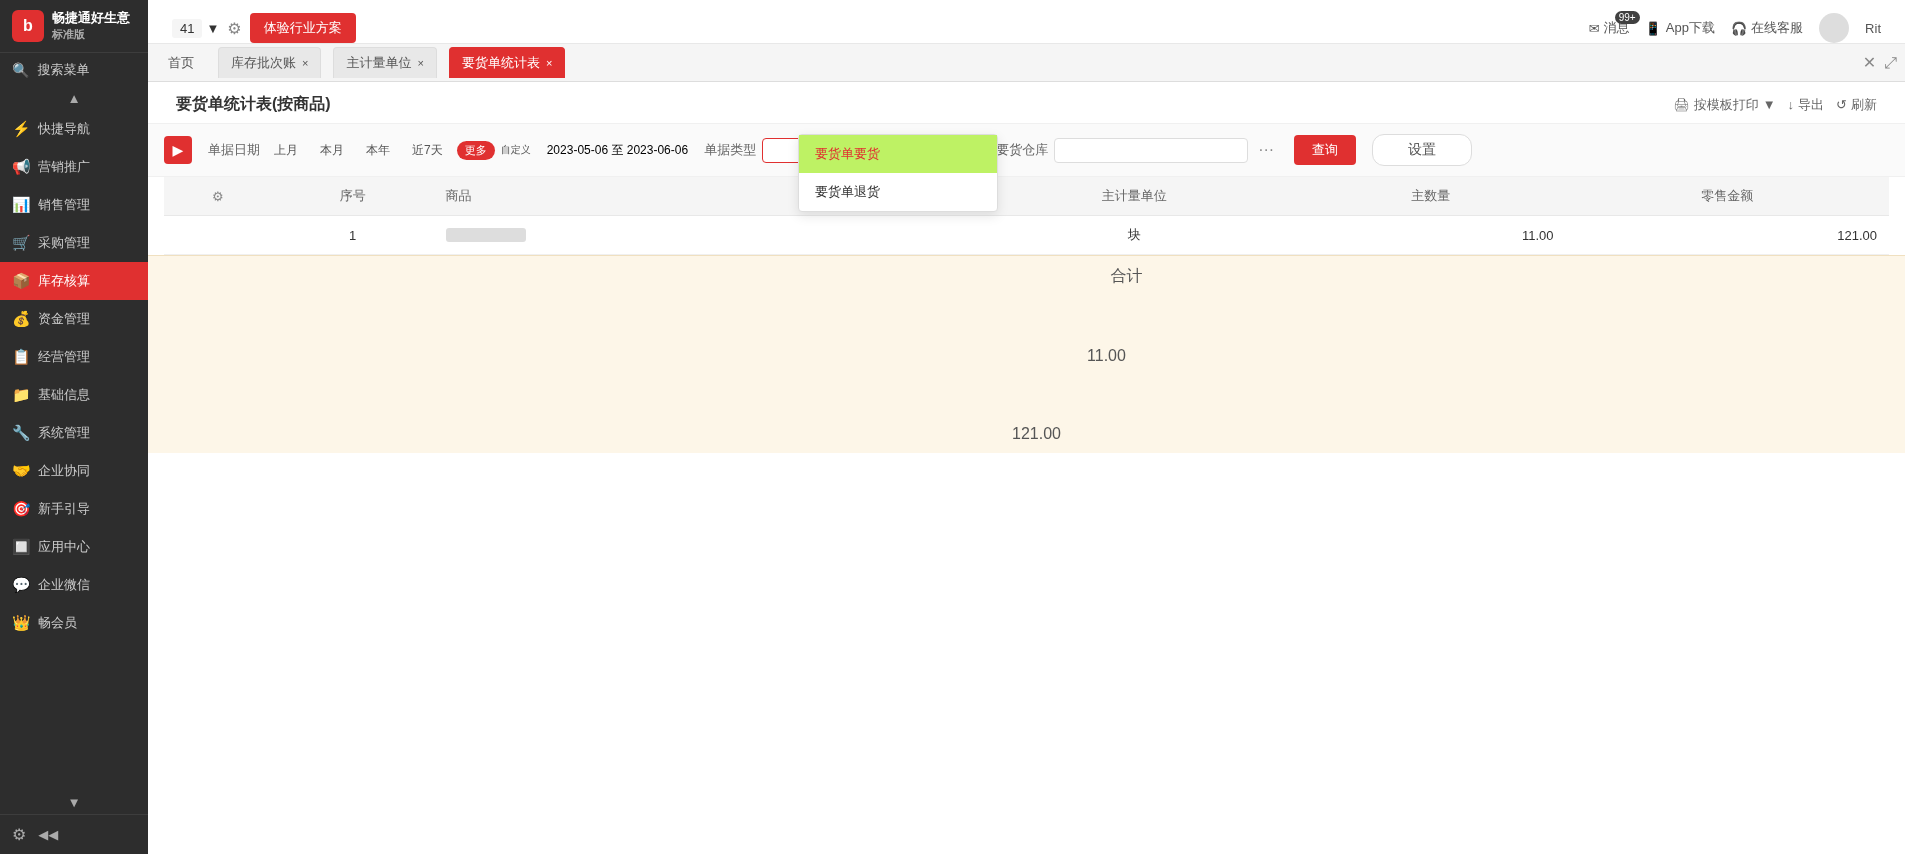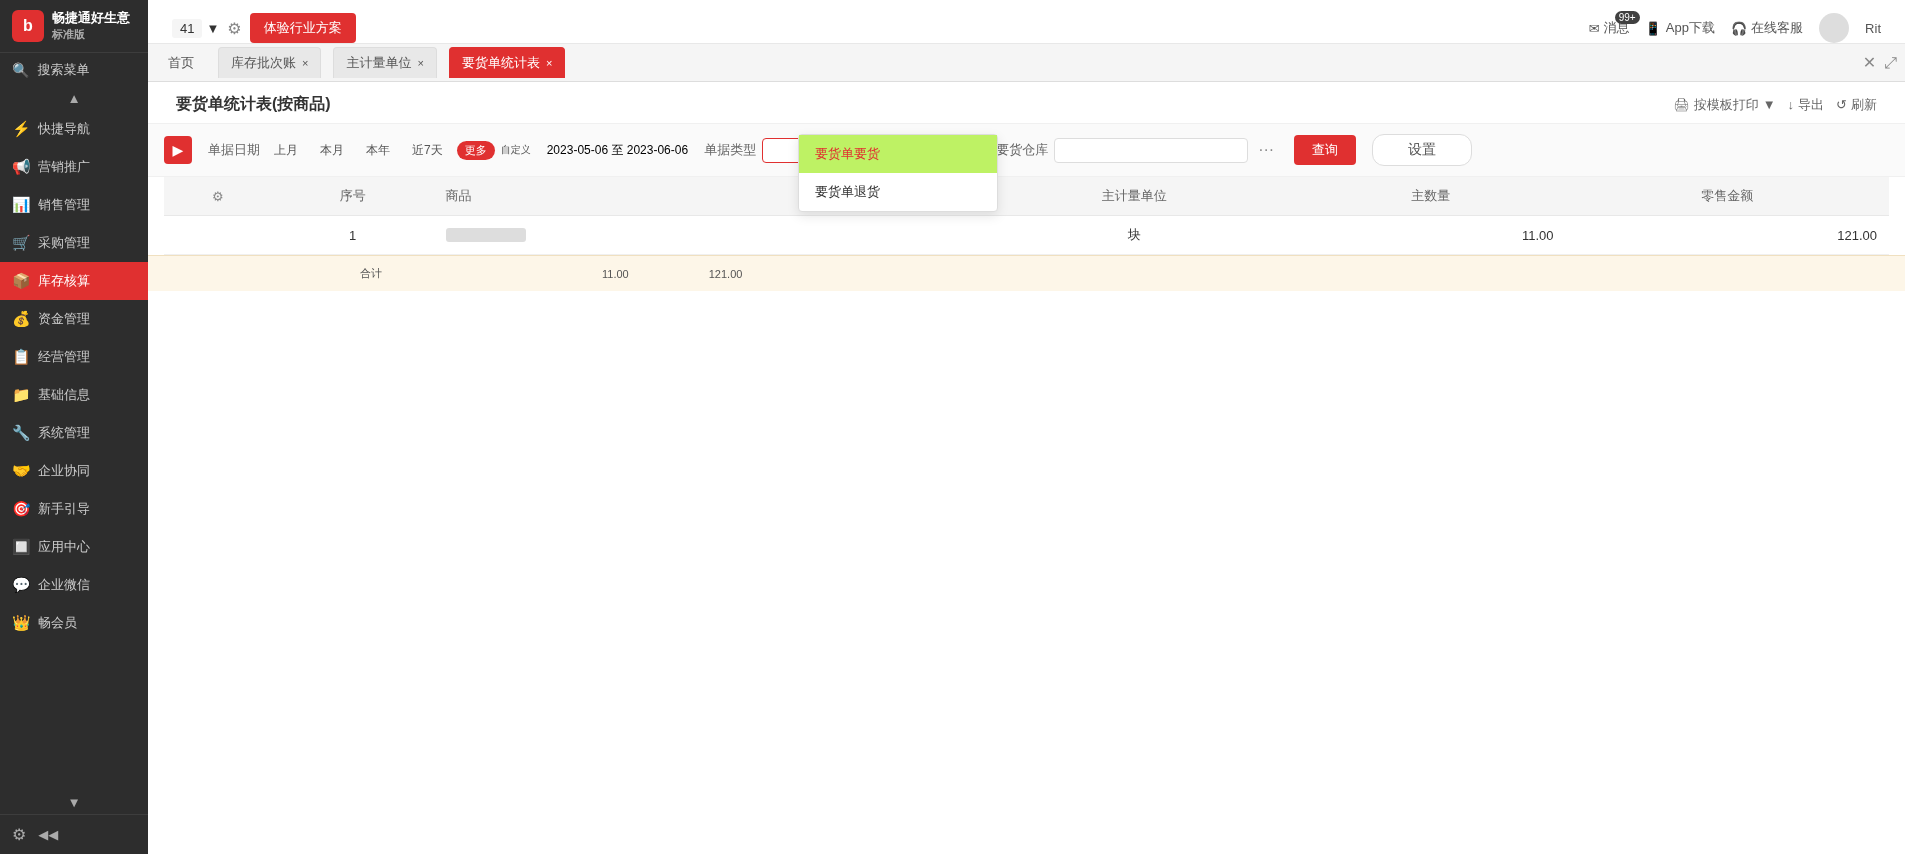--- a/index.html
+++ b/index.html
@@ -366,22 +366,23 @@
     .blurred { background: #ddd; border-radius: 3px; color: transparent; width: 80px; display: inline-block; height: 14px; }
 
     
     .table-footer {
       background: #fdf6e8;
       border-top: 1px solid #f0e0c0;
       padding: 10px 12px;
       display: flex;
       align-items: center;
       gap: 60px;
-      font-size: 11px;
+      font-size: 16px;
       color: #555;
+      flex-direction: column;
     }
     .footer-label { margin-left: 200px; }
     .footer-total { font-weight: normal; }
   </style>
 </head>
 <body>
 
 <div class="sidebar">
   <div class="sidebar-logo">
     <div class="sidebar-logo-icon">b</div>

